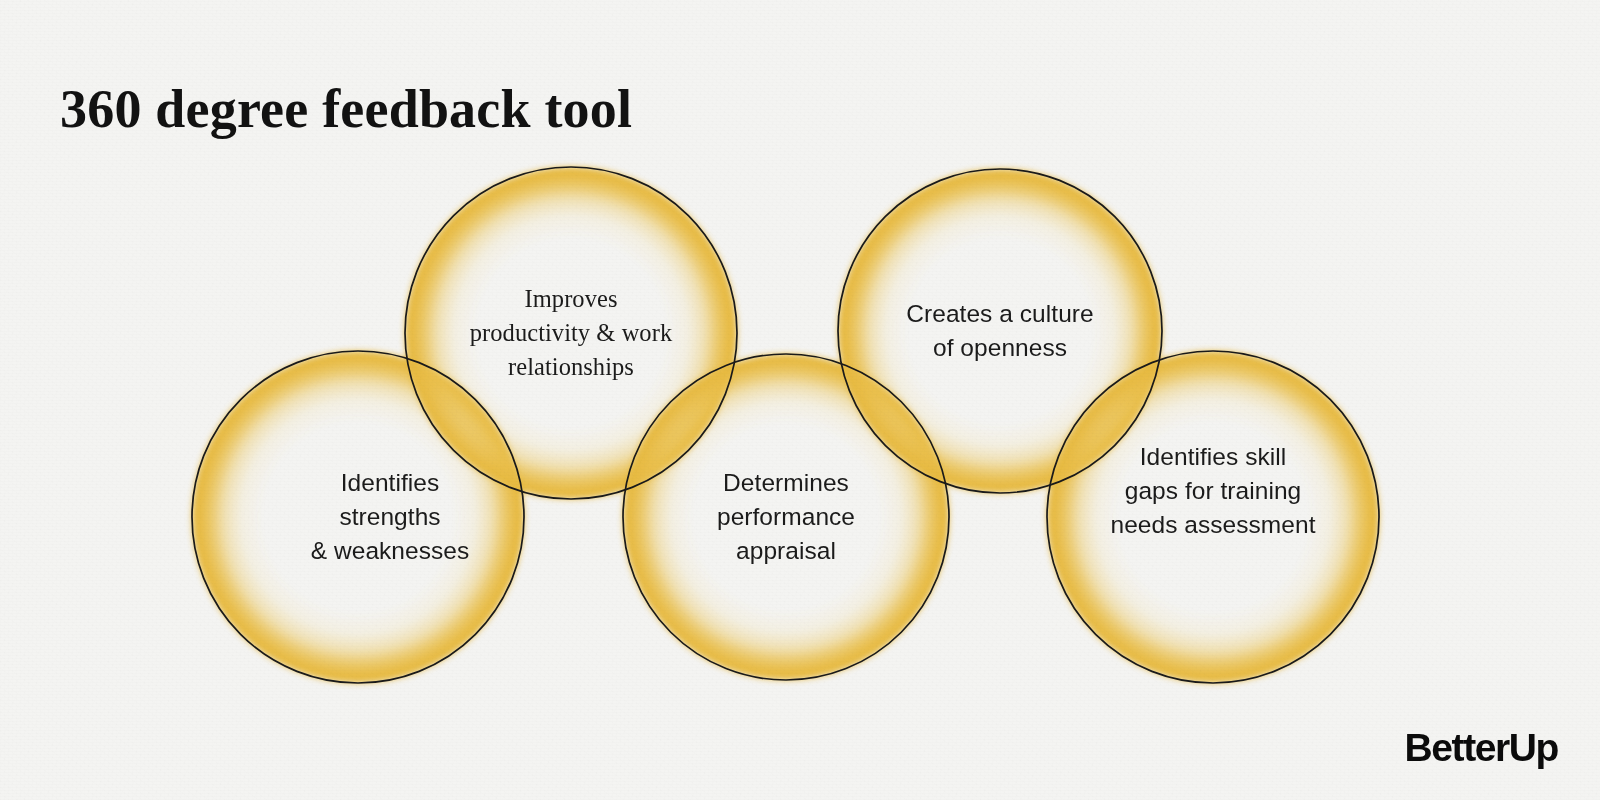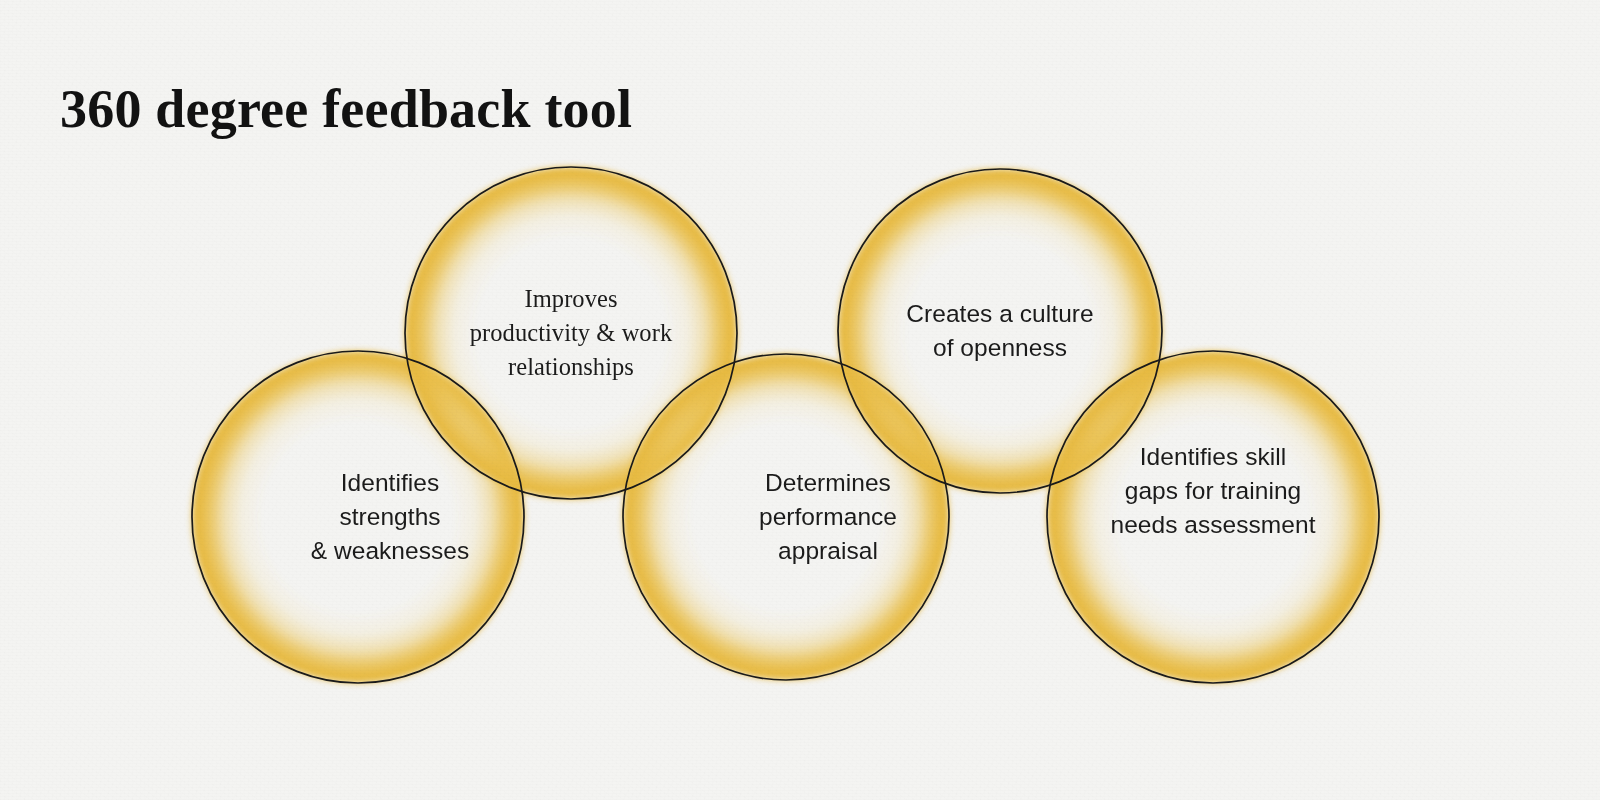--- a/index.html
+++ b/index.html
@@ -124,24 +124,25 @@
       </g>
   </svg>
 
   <div id="captions">
       <div class="caption" style="left: 358px; top: 517px; margin-left: 32px;">Identifies
 strengths
 &amp; weaknesses</div>
       <div class="caption" style="left: 571px; top: 333px; font-family: Liberation Serif, serif;">Improves
 productivity &amp; work
 relationships</div>
-      <div class="caption" style="left: 786px; top: 517px; margin-left: 42px;">Determines
+      <div class="caption" style="left: 786px; top: 517px;">Determines
 performance
 appraisal</div>
       <div class="caption" style="left: 1000px; top: 331px;">Creates a culture
 of openness</div>
       <div class="caption" style="left: 1213px; top: 491px;">Identifies skill
 gaps for training
 needs assessment</div>
     </div>
 
+  <div id="logo">BetterUp</div>
 
 </div>
 
 </body></html>

